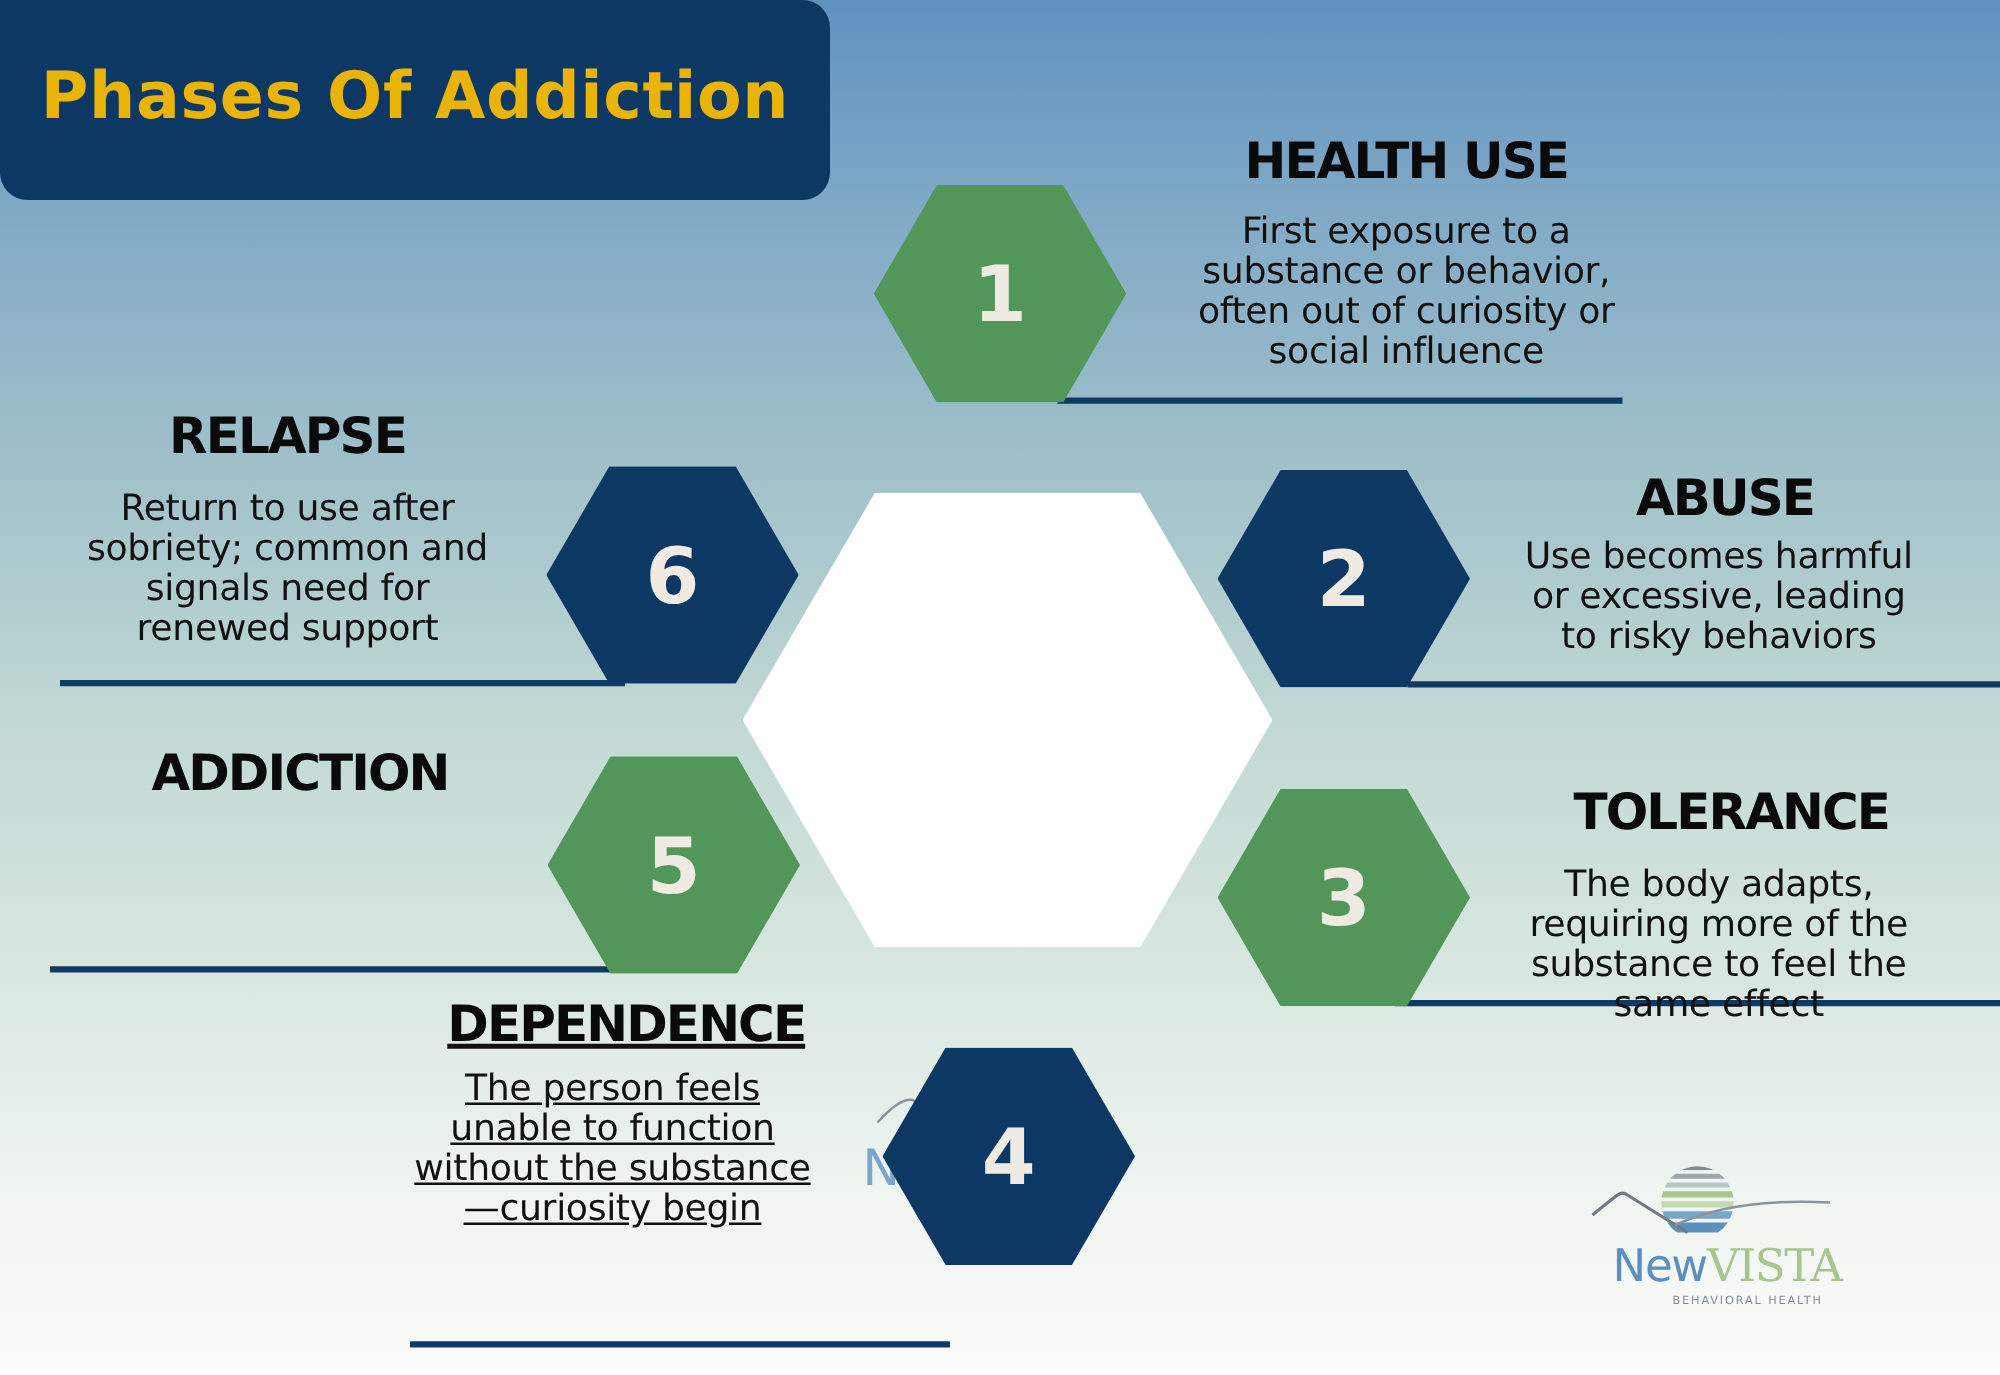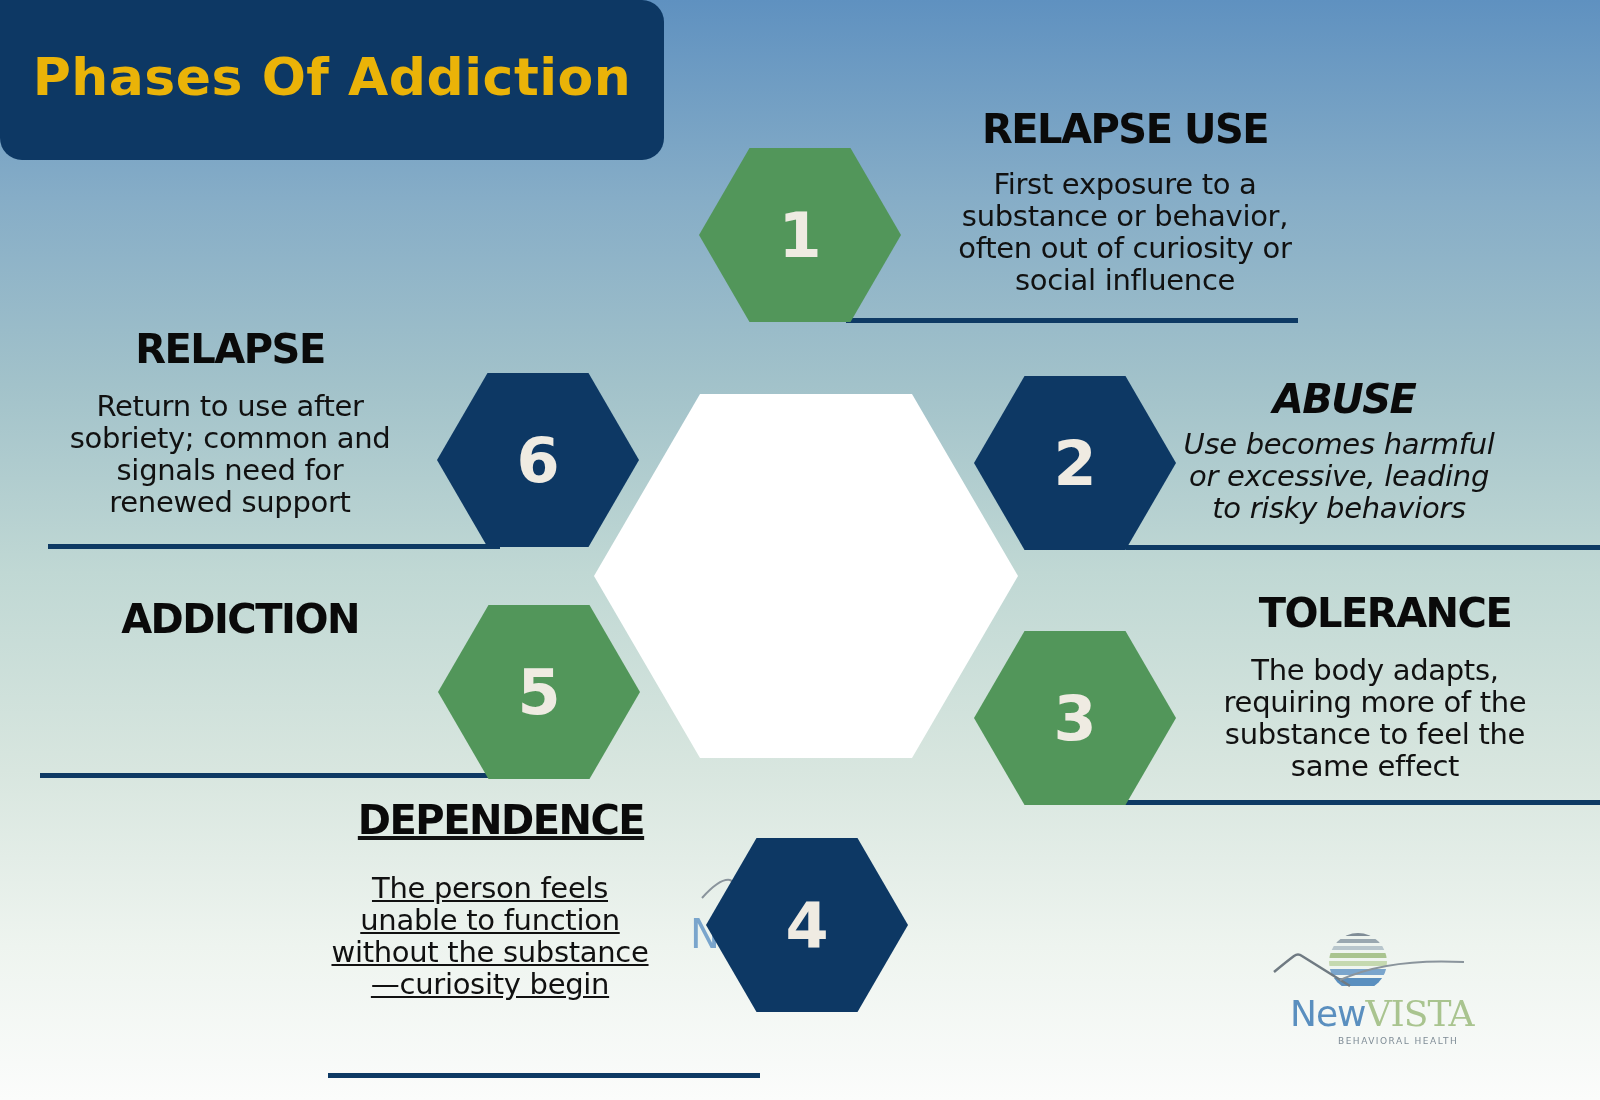--- a/index.html
+++ b/index.html
@@ -90,51 +90,51 @@
 
 <div class="abs hex" style="left:438px; top:605px; width:202px; height:174px; background:#52965a;">
   <span class="hex-num">5</span>
 </div>
 
 <div class="abs hex" style="left:437px; top:373px; width:202px; height:174px; background:#0d3864;">
   <span class="hex-num">6</span>
 </div>
 
 <div class="abs phase" style="left:920px; top:106px; width:410px;">
-  <div class="phase-title">RELAPSE USE</div>
+  <div class="phase-title">HEALTH USE</div>
   <div class="phase-desc" style="margin-top:16px;">
     <div>First exposure to a</div>
     <div>substance or behavior,</div>
     <div>often out of curiosity or</div>
     <div>social influence</div>
   </div>
 </div>
 
-<div class="abs phase" style="left:1144px; top:376px; width:390px;font-style:italic;">
+<div class="abs phase" style="left:1180px; top:376px; width:390px;">
   <div class="phase-title" style="padding-left:10px;">ABUSE</div>
   <div class="phase-desc" style="margin-top:6px;">
     <div>Use becomes harmful</div>
     <div>or excessive, leading</div>
     <div>to risky behaviors</div>
   </div>
 </div>
 
 <div class="abs phase" style="left:1180px; top:590px; width:390px;">
-  <div class="phase-title" style="padding-left:20px;">TOLERANCE</div>
+  <div class="phase-title" style="padding-left:20px;margin-top:37px;">TOLERANCE</div>
   <div class="phase-desc" style="margin-top:18px;">
     <div>The body adapts,</div>
     <div>requiring more of the</div>
     <div>substance to feel the</div>
     <div>same effect</div>
   </div>
 </div>
 
 <div class="abs phase" style="left:290px; top:797px; width:400px;text-decoration:underline;">
   <div class="phase-title" style="padding-left:22px;">DEPENDENCE</div>
-  <div class="phase-desc" style="margin-top:29px;">
+  <div class="phase-desc" style="margin-top:11px;">
     <div>The person feels</div>
     <div>unable to function</div>
     <div>without the substance</div>
     <div>—curiosity begin</div>
   </div>
 </div>
 
 <div class="abs phase" style="left:40px; top:596px; width:400px;">
   <div class="phase-title">ADDICTION</div>
 </div>

